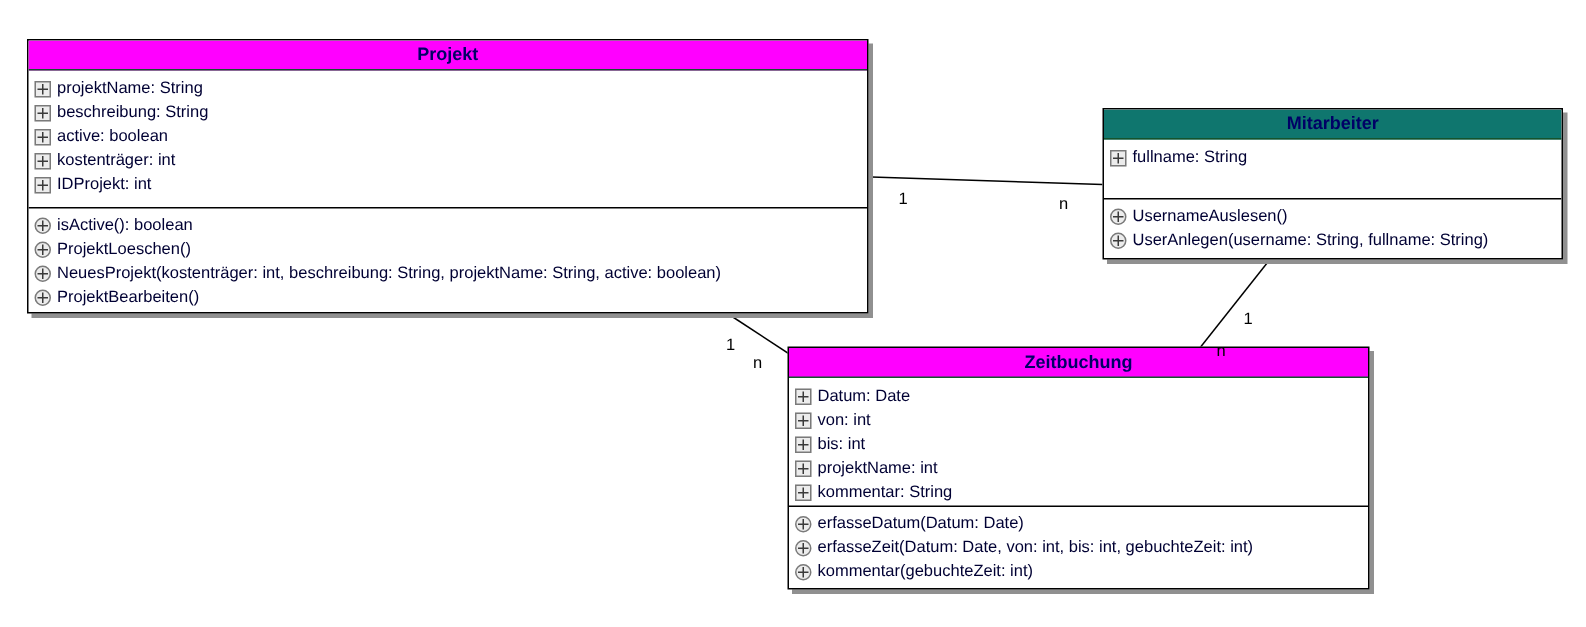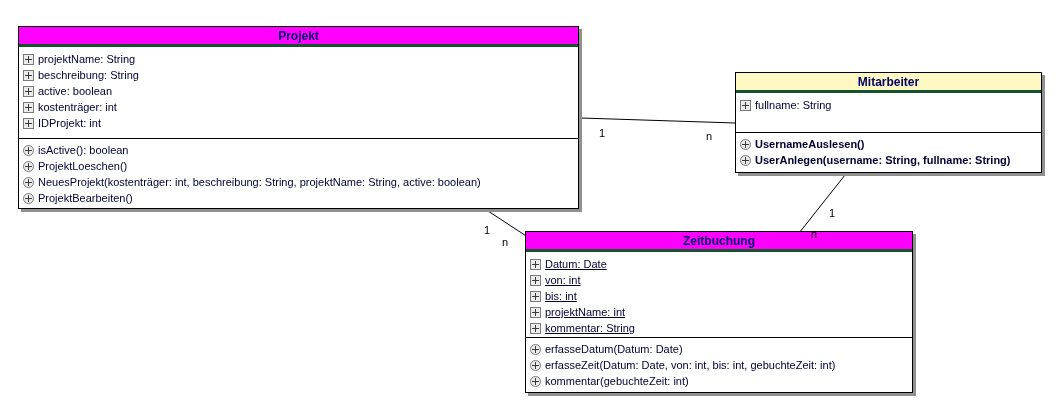--- a/index.html
+++ b/index.html
@@ -28,21 +28,21 @@
     overflow: hidden;
   }
   .uml-header {
     height: 20px;
     line-height: 19px;
     text-align: center;
     font-weight: bold;
     font-size: 12px;
     color: #000066;
     background: #ff00ff;
-    border-bottom: 3px solid #14532d;
+    border-bottom: 1px solid #14532d;
     box-sizing: border-box;
     white-space: nowrap;
     overflow: hidden;
   }
   .uml-section {
     box-sizing: border-box;
     padding-top: 4px;
     overflow: hidden;
   }
   .uml-section.attrs { border-bottom: 1px solid #000000; }
@@ -127,42 +127,42 @@
         <span class="label">NeuesProjekt(kostenträger: int, beschreibung: String, projektName: String, active: boolean)</span>
       </div>
       <div class="uml-row">
         <span class="icon-meth"></span>
         <span class="label">ProjektBearbeiten()</span>
       </div>
     </div>
   </div>
 
   <div class="uml-class" style="left:735px; top:72px; width:307px; height:101px;">
-    <div class="uml-header" style="background: #fef9c3; color: rgb(0, 0, 102);">Mitarbeiter</div>
+    <div class="uml-header" style="background: #0f766e; color: rgb(0, 0, 102);">Mitarbeiter</div>
     <div class="uml-section attrs" style="height:40px;">
       <div class="uml-row">
         <span class="icon-attr"></span>
         <span class="label">fullname: String</span>
       </div>
     </div>
-    <div class="uml-section" style="height:39px; padding-top:3px;font-weight:bold;">
+    <div class="uml-section" style="height:39px; padding-top:3px;">
       <div class="uml-row">
         <span class="icon-meth"></span>
         <span class="label">UsernameAuslesen()</span>
       </div>
       <div class="uml-row">
         <span class="icon-meth"></span>
         <span class="label">UserAnlegen(username: String, fullname: String)</span>
       </div>
     </div>
   </div>
 
   <div class="uml-class" style="left:525px; top:231px; width:388px; height:162px;">
     <div class="uml-header" style="background: rgb(255, 0, 255); color: rgb(0, 0, 102);">Zeitbuchung</div>
-    <div class="uml-section attrs" style="height:86px;text-decoration:underline;">
+    <div class="uml-section attrs" style="height:86px;">
       <div class="uml-row">
         <span class="icon-attr"></span>
         <span class="label">Datum: Date</span>
       </div>
       <div class="uml-row">
         <span class="icon-attr"></span>
         <span class="label">von: int</span>
       </div>
       <div class="uml-row">
         <span class="icon-attr"></span>

